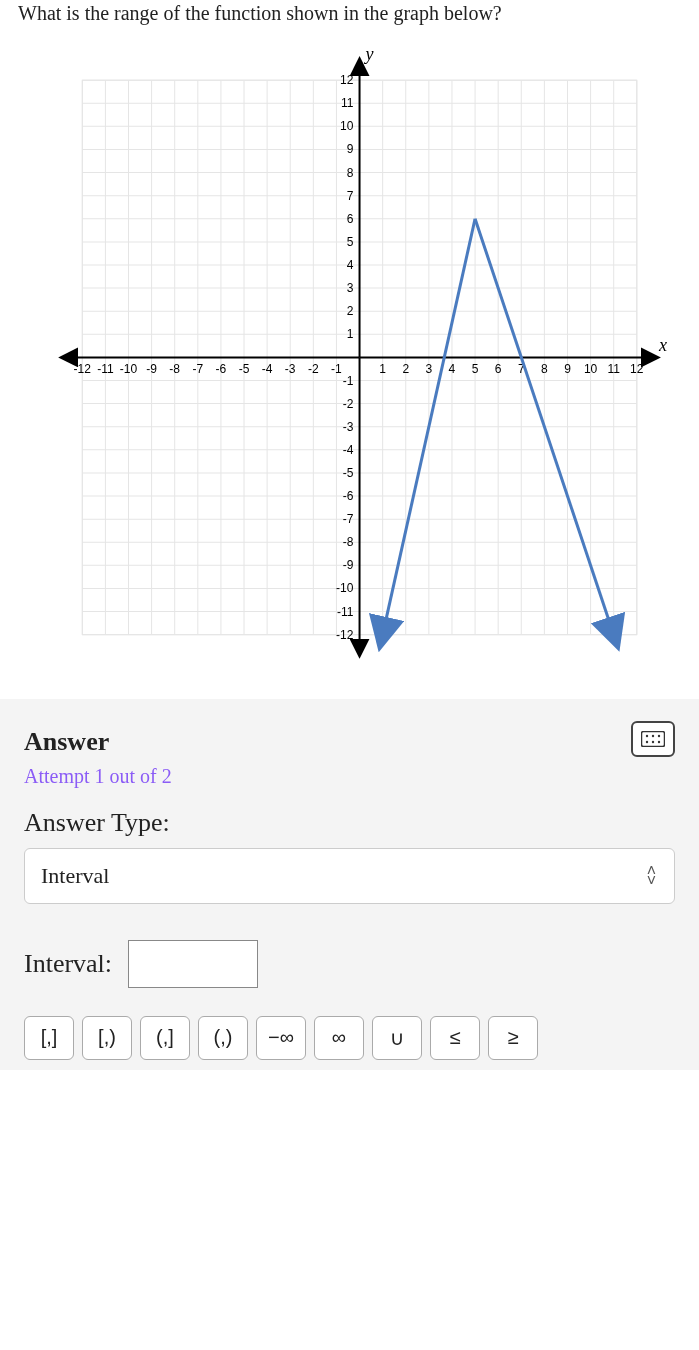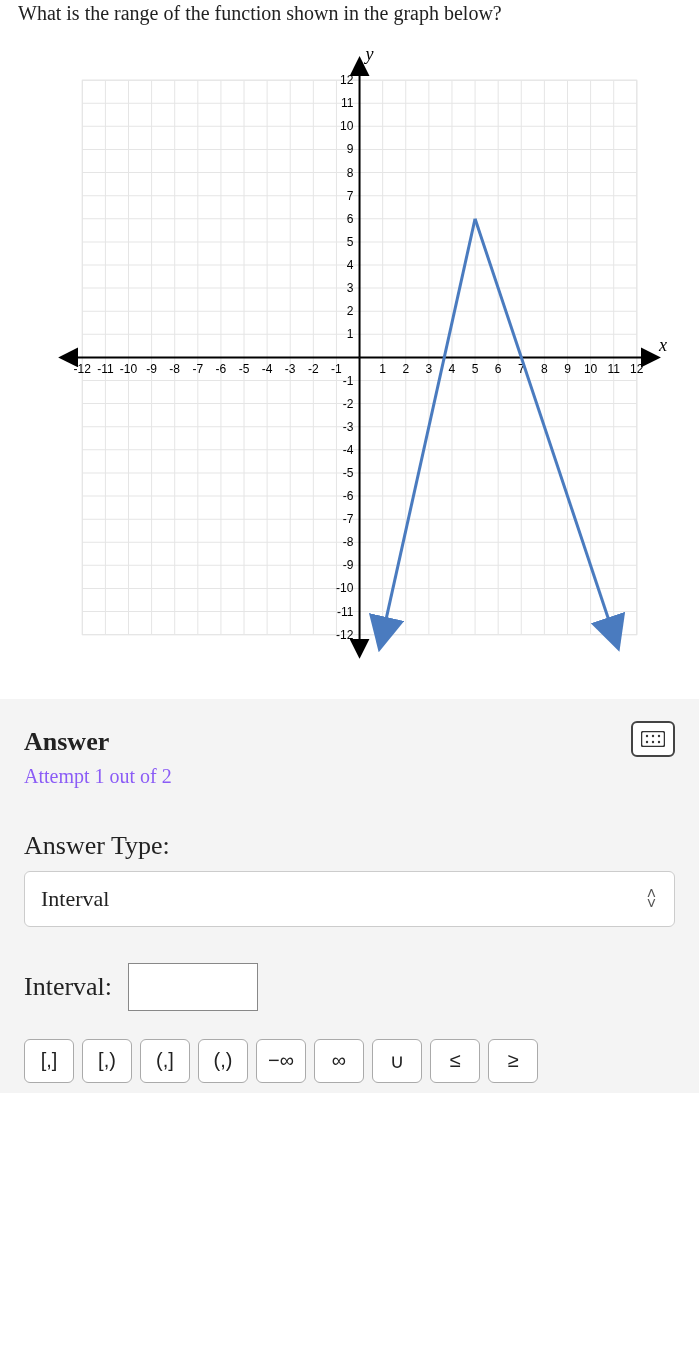--- a/index.html
+++ b/index.html
@@ -46,21 +46,21 @@
     cursor: pointer;
     background: #fff;
   }
   .attempt {
     font-size: 20px;
     color: #8b5cf6;
     margin-top: 8px;
   }
   .atype-label {
     font-size: 26px;
-    margin-top: 43px;
+    margin-top: 20px;
     margin-bottom: 10px;
   }
   .select-wrap {
     position: relative;
     background: #fff;
     border: 1px solid #ccc;
     border-radius: 6px;
     height: 56px;
     display: flex;
     align-items: center;

